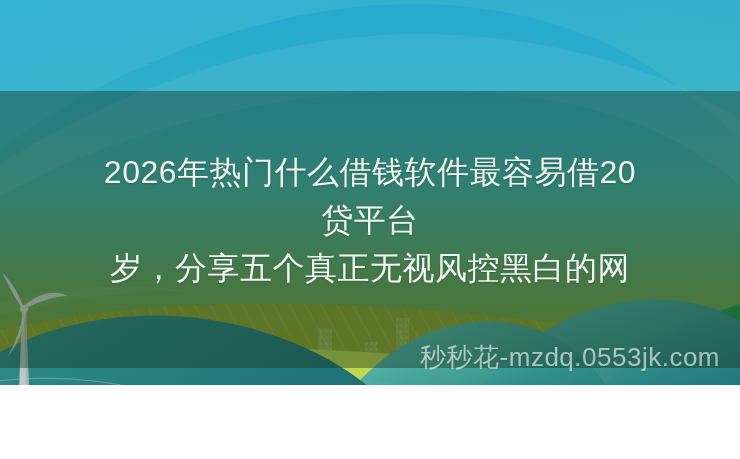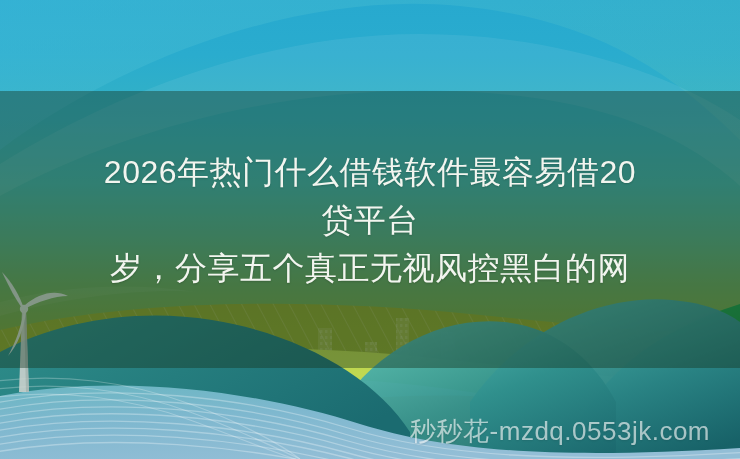--- a/index.html
+++ b/index.html
@@ -3,21 +3,21 @@
 <meta charset="utf-8">
 <style>
   html, body {
     margin: 0;
     padding: 0;
     background: #ffffff;
   }
   #banner {
     position: relative;
     width: 740px;
-    height: 459px;
+    height: 385px;
     overflow: hidden;
     font-family: "Liberation Sans", "DejaVu Sans", sans-serif;
   }
 
   
   .layer {
     position: absolute;
     left: 0;
     top: 0;
     width: 740px;
@@ -63,21 +63,21 @@
     font-weight: 400;
     text-shadow: 0 1px 2px rgba(0,0,0,0.18);
     padding: 0 22px;
     box-sizing: border-box;
   }
   .headline span { display: block; }
 
   
   .watermark {
     position: absolute;
-    right: 30px;
+    right: 20px;
     bottom: 10px;
     color: rgba(255,255,255,0.62);
     font-size: 26px;
     letter-spacing: 0.5px;
     font-weight: 400;
     white-space: nowrap;
     text-shadow: 0 1px 2px rgba(0,0,0,0.10);
   }
 </style>
 </head>

